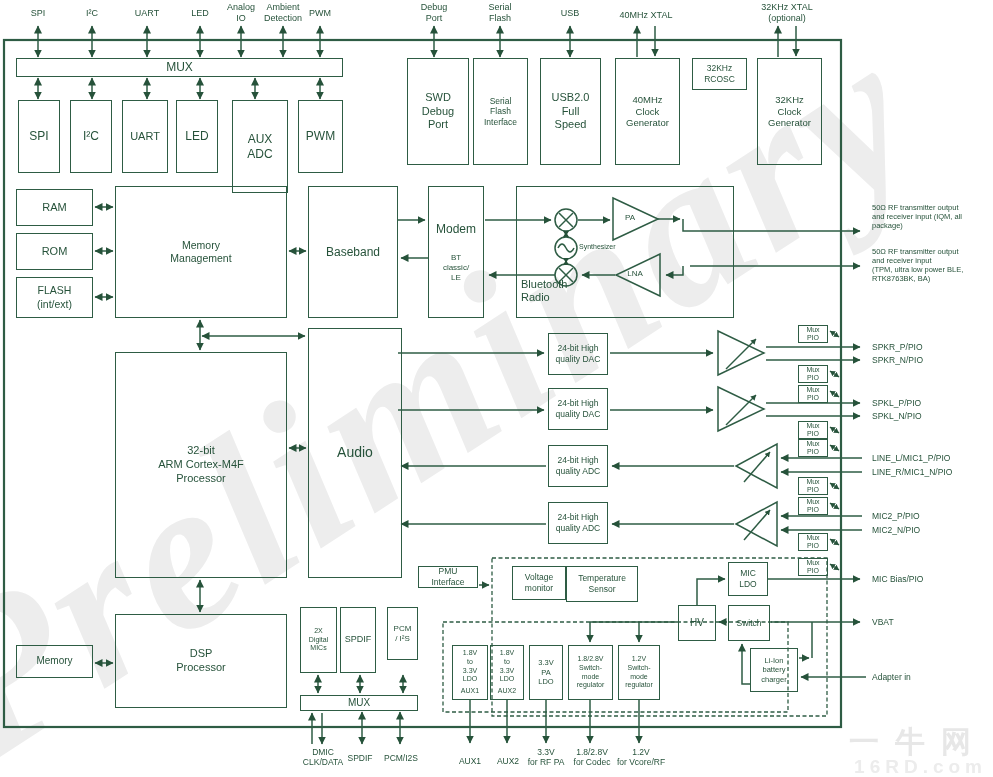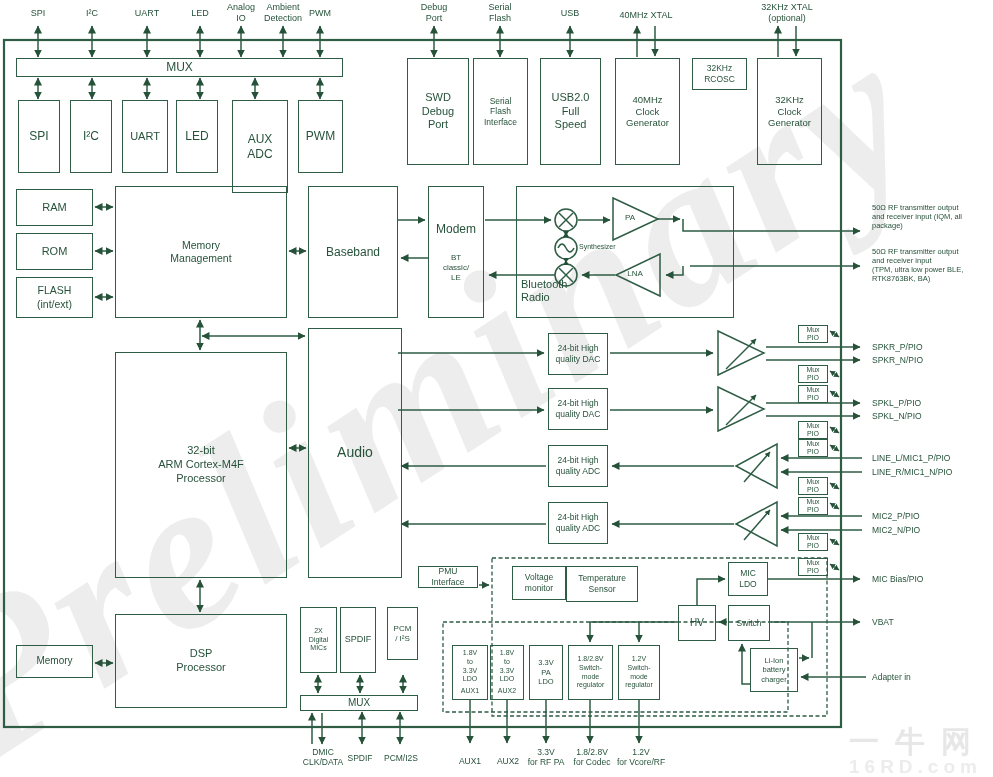--- a/index.html
+++ b/index.html
@@ -11,21 +11,21 @@
        display:flex; align-items:center; justify-content:center; text-align:center;
        white-space:pre-line; color:var(--text); z-index:2; line-height:1.25; }
   .col { flex-direction:column; }
   .lbl { position:absolute; white-space:pre-line; color:var(--text); z-index:2; line-height:1.22; }
   .ctr { text-align:center; }
   svg.wires { position:absolute; left:0; top:0; z-index:1; }
   .wm-diag { position:absolute; left:-60px; top:560px; width:1400px; z-index:0;
              font-family:"Liberation Serif", serif; font-style:italic; font-weight:bold;
              font-size:215px; color:#ededed; transform:rotate(-33deg); transform-origin:40px 50%;
              letter-spacing:6px; pointer-events:none; }
-  .wm-site { position:absolute; right:6px; bottom:0px; z-index:0; 
+  .wm-site { position:absolute; right:6px; bottom:0px; z-index:0; text-align:right;
              color:#e7e7e7; font-weight:bold; pointer-events:none; line-height:1.05; }
   .wm-site .cn { font-size:30px; letter-spacing:16px; }
   .wm-site .en { font-size:19px; letter-spacing:5px; color:#ececec; }
 </style>
 </head>
 <body>
 
 <div id="stage">
 
   <div class="wm-diag">Preliminary</div>

